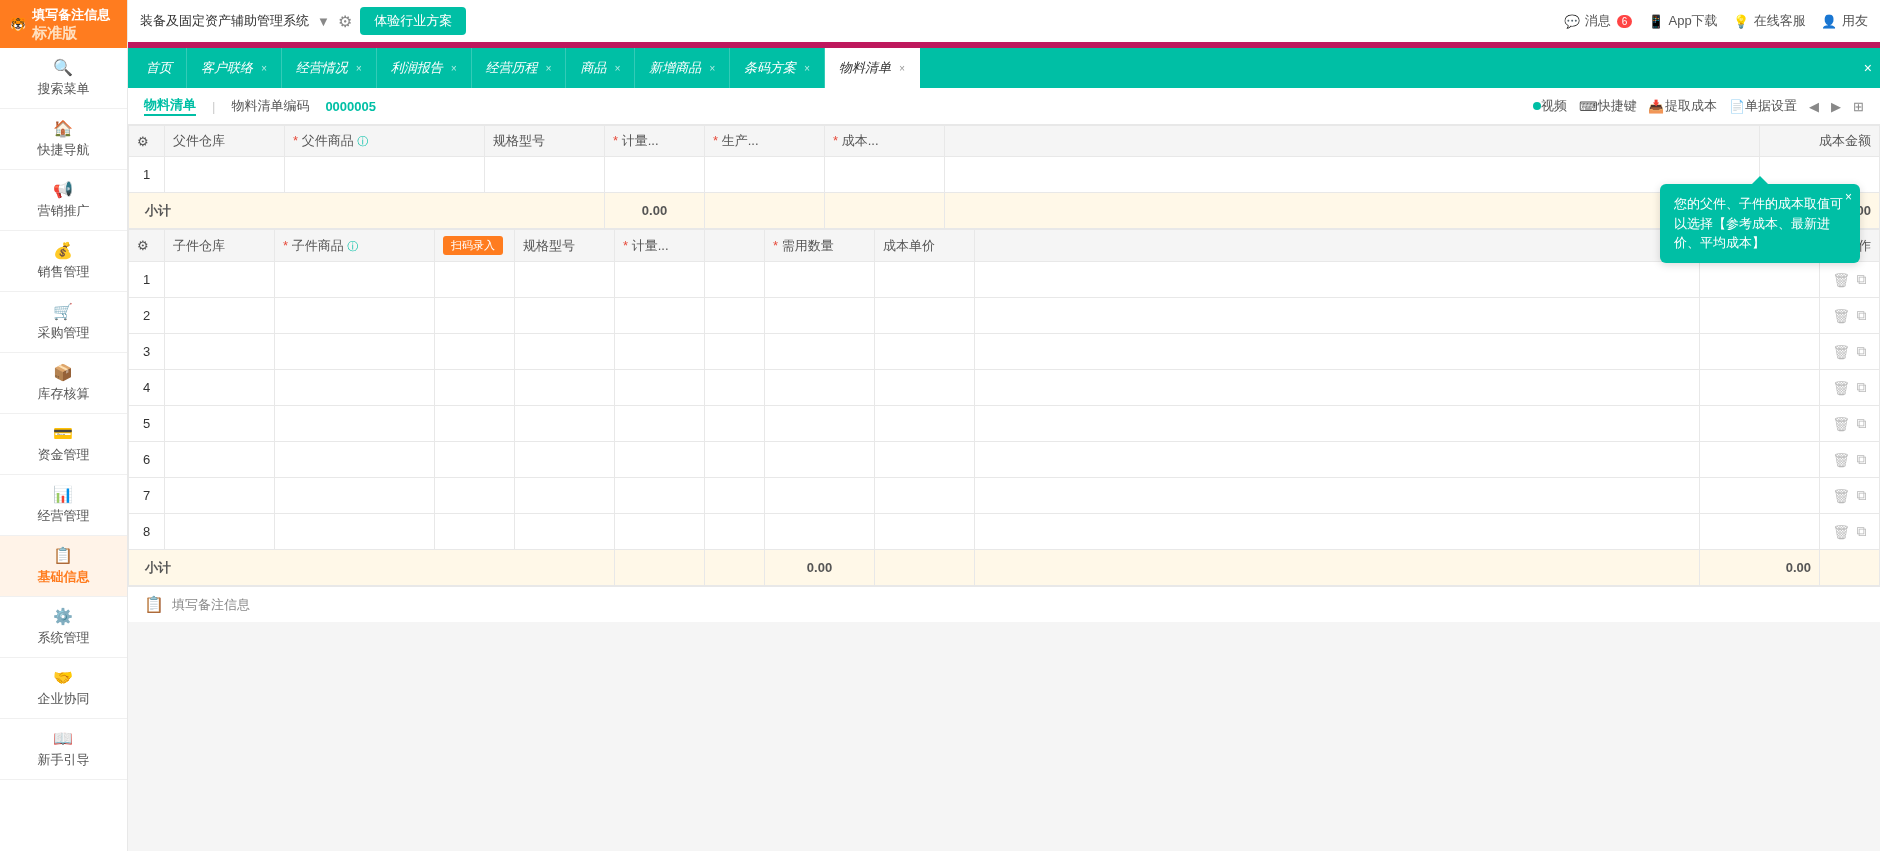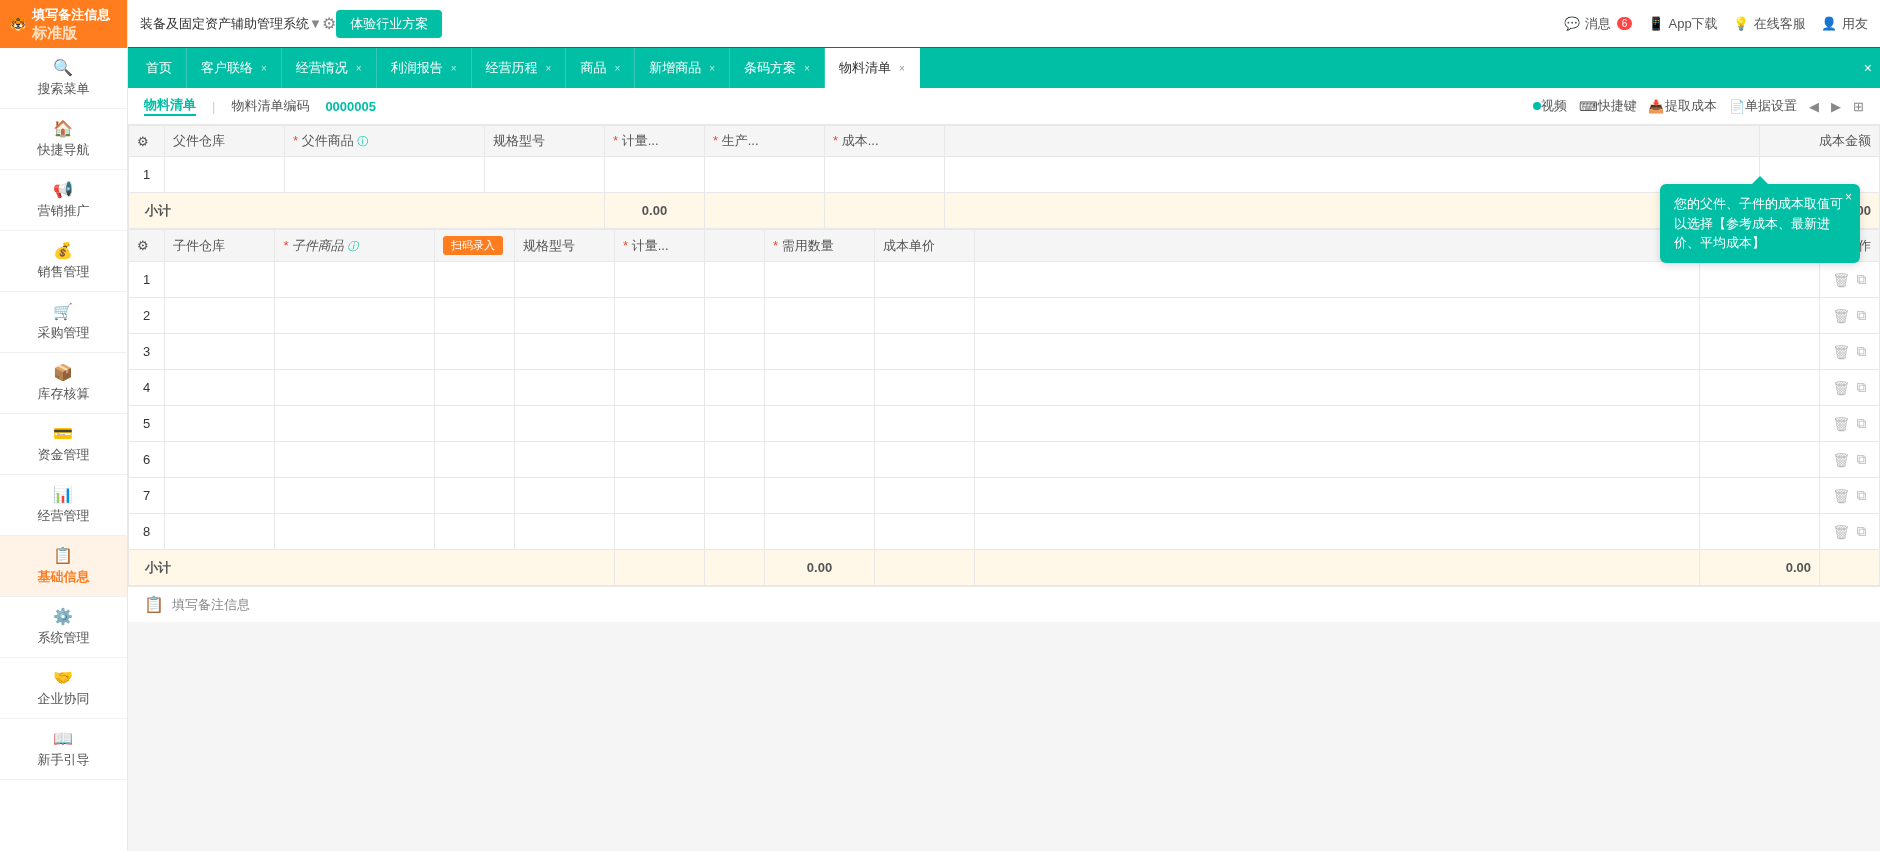--- a/index.html
+++ b/index.html
@@ -48,22 +48,22 @@
       overflow: hidden;
     }
 
     
     .topbar {
       height: 48px;
       background: #fff;
       display: flex;
       align-items: center;
       padding: 12px 12px;
-      border-bottom: 1px solid #be185d;
-      gap: 0;
+      border-bottom: 6px solid #be185d;
+      gap: 8px;
     }
     .topbar-btn {
       background: #00bfa5;
       color: #fff;
       border: none;
       border-radius: 4px;
       padding: 5px 14px;
       cursor: pointer;
       font-size: 13px;
     }
@@ -83,20 +83,21 @@
       padding: 0 14px;
       height: 40px;
       display: flex;
       align-items: center;
       color: #fff;
       cursor: pointer;
       font-size: 13px;
       gap: 4px;
       border-right: 1px solid rgba(255,255,255,0.2);
       white-space: nowrap;
+      font-style: italic;
     }
     .nav-tab.active { background: #fff; color: #333; }
     .nav-tab .close-x { font-size: 10px; color: rgba(255,255,255,0.7); margin-left: 4px; cursor: pointer; }
     .nav-tab.active .close-x { color: #999; }
 
     
     .content {
       flex: 1;
       background: #f5f5f5;
       overflow-y: auto;
@@ -414,21 +415,21 @@
           </tr>
         </tbody>
       </table>
 
 
       <table class="data-table">
         <thead>
           <tr>
             <th style="width:36px;">⚙</th>
             <th style="width:110px;">子件仓库</th>
-            <th style="width:160px;font-style:italic;"><span class="th-required">*</span> 子件商品 <span style="color:#00bfa5; font-size:11px;">ⓘ</span></th>
+            <th style="width:160px;"><span class="th-required">*</span> 子件商品 <span style="color:#00bfa5; font-size:11px;">ⓘ</span></th>
             <th style="width:80px;"><button class="btn-scan">扫码录入</button></th>
             <th style="width:100px;">规格型号</th>
             <th style="width:90px;"><span class="th-required">*</span> 计量...</th>
             <th style="width:60px;"></th>
             <th style="width:110px;"><span class="th-required">*</span> 需用数量</th>
             <th style="width:100px;">成本单价</th>
             <th></th>
             <th style="width:120px; text-align:right;">成本金额</th>
             <th style="width:60px; text-align:right;">操作</th>
           </tr>

